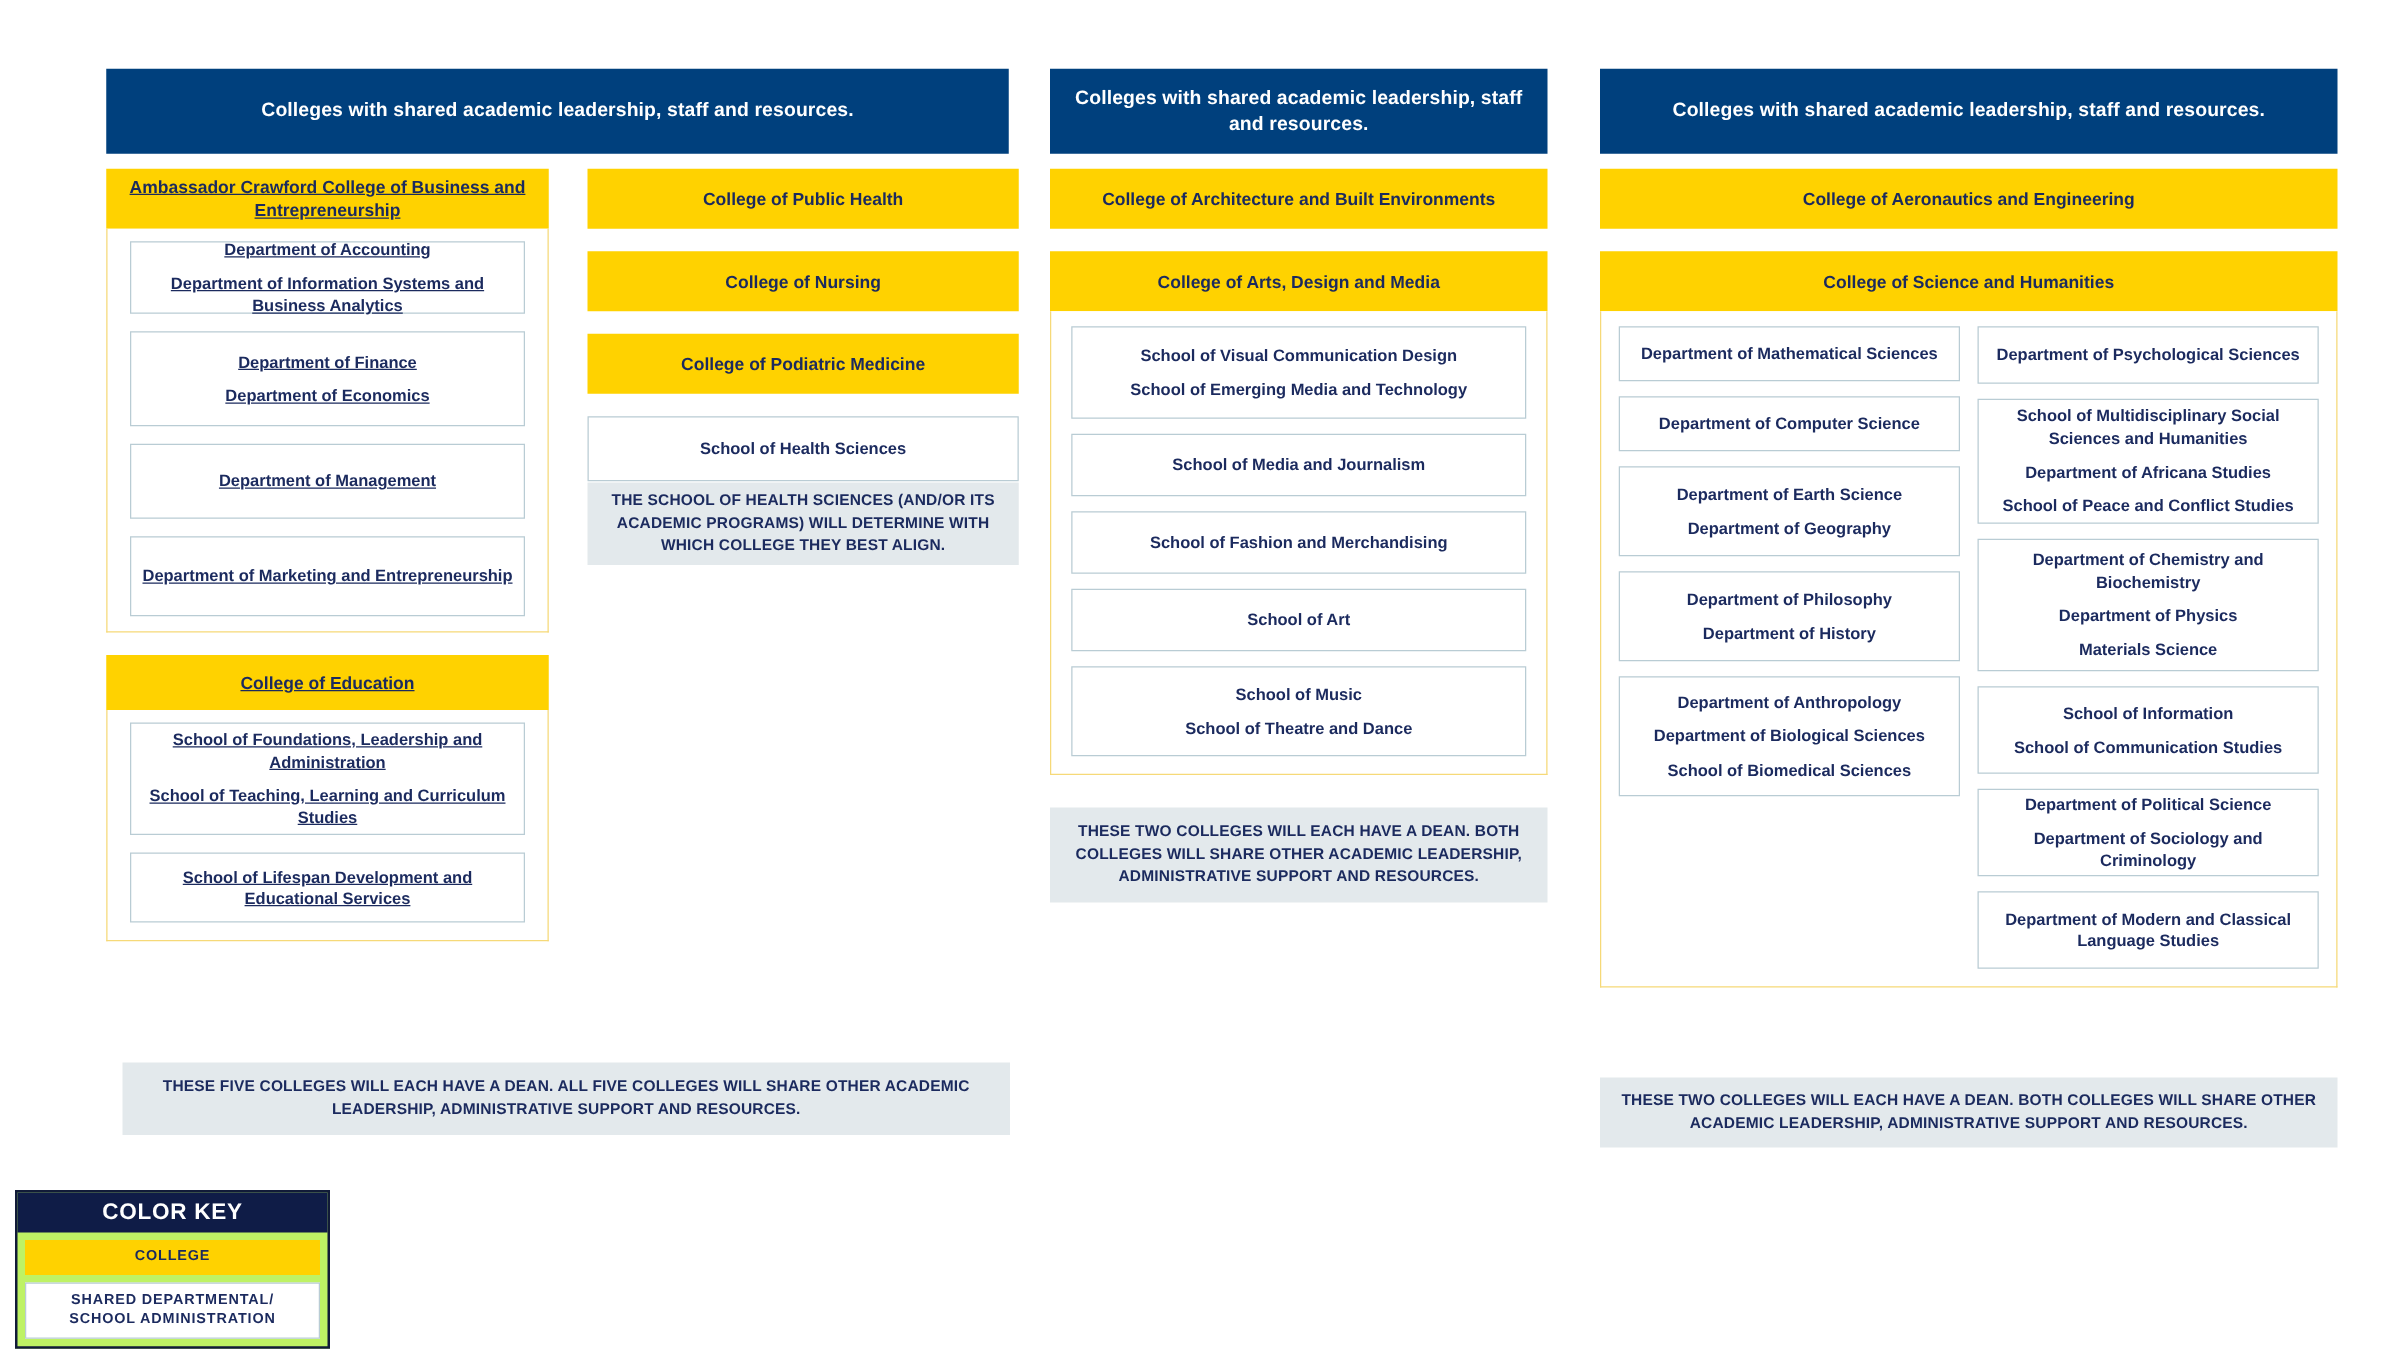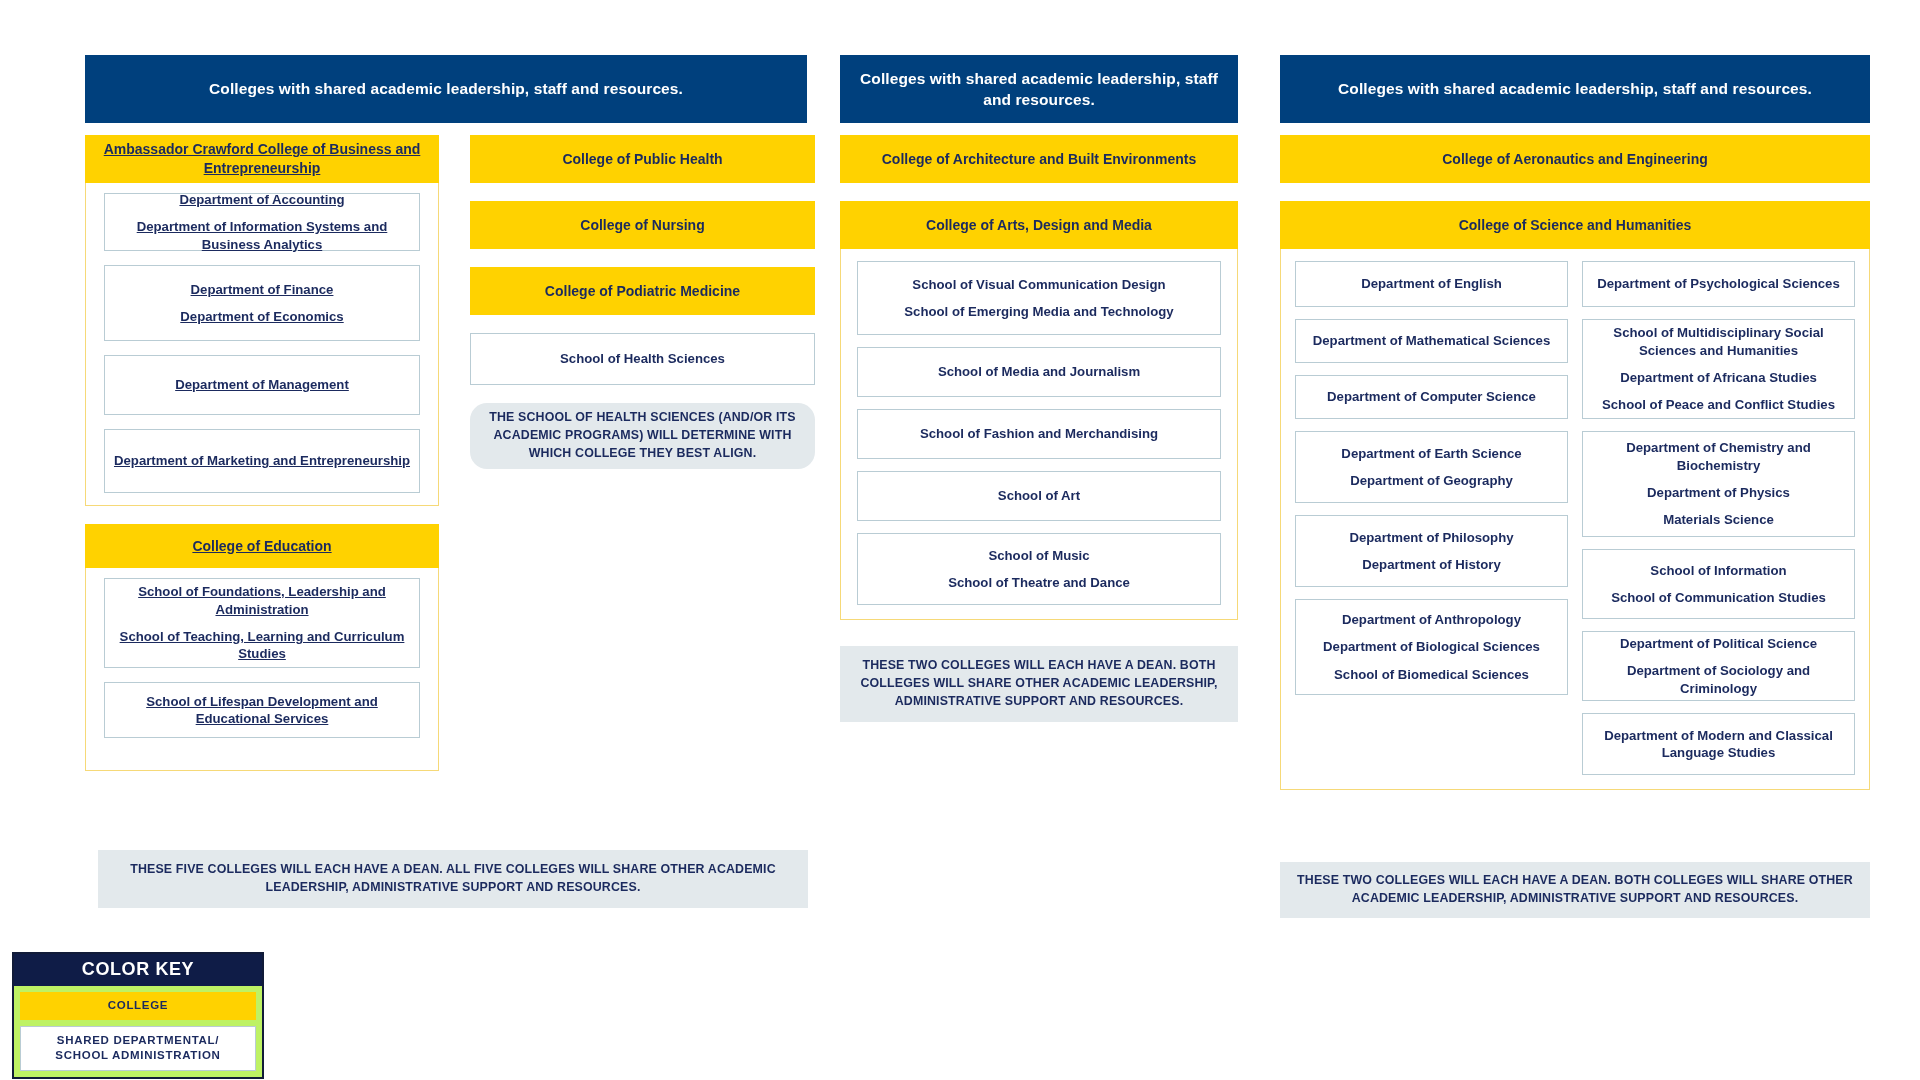--- a/index.html
+++ b/index.html
@@ -118,39 +118,39 @@
         </div>
         <div class="unit-box" style="height:60px;margin-bottom:14px;">
           <span class="ln">Department of Management</span>
         </div>
         <div class="unit-box" style="height:64px;">
           <span class="ln">Department of Marketing and Entrepreneurship</span>
         </div>
       </div>
 
       <div class="yellow-bar" style="height:44px;margin-top:18px;">College of Education</div>
-      <div class="college-wrap" style="padding:10px 18px 32px 18px;">
+      <div class="college-wrap" style="padding:10px 18px 14px 18px;">
         <div class="unit-box" style="height:90px;margin-bottom:14px;">
           <span class="ln">School of Foundations, Leadership and Administration</span>
           <span class="ln">School of Teaching, Learning and Curriculum Studies</span>
         </div>
         <div class="unit-box" style="height:56px;">
           <span class="ln">School of Lifespan Development and Educational Services</span>
         </div>
       </div>
     </div>
 
     <div class="abs" style="left:385px;top:80px;width:345px;">
       <div class="yellow-bar" style="height:48px;">College of Public Health</div>
       <div class="yellow-bar" style="height:48px;margin-top:18px;">College of Nursing</div>
       <div class="yellow-bar" style="height:48px;margin-top:18px;">College of Podiatric Medicine</div>
       <div class="unit-box" style="height:52px;margin-top:18px;">
         <span class="ln">School of Health Sciences</span>
       </div>
-      <div class="note" style="height:66px;margin-top:18px;border-radius:17px;">THE SCHOOL OF HEALTH SCIENCES (AND/OR ITS ACADEMIC PROGRAMS) WILL DETERMINE WITH WHICH COLLEGE THEY BEST ALIGN.</div>
+      <div class="note" style="height:66px;margin-top:1px;">THE SCHOOL OF HEALTH SCIENCES (AND/OR ITS ACADEMIC PROGRAMS) WILL DETERMINE WITH WHICH COLLEGE THEY BEST ALIGN.</div>
     </div>
   </div>
 
   <div class="abs note" style="left:98px;top:850px;width:710px;height:58px;">THESE FIVE COLLEGES WILL EACH HAVE A DEAN. ALL FIVE COLLEGES WILL SHARE OTHER ACADEMIC LEADERSHIP, ADMINISTRATIVE SUPPORT AND RESOURCES.</div>
 
   <div class="abs" style="left:840px;top:55px;width:398px;">
     <div class="navy-header" style="height:68px;">Colleges with shared academic leadership, staff and resources.</div>
     <div class="yellow-bar" style="height:48px;margin-top:12px;">College of Architecture and Built Environments</div>
     <div class="yellow-bar" style="height:48px;margin-top:18px;">College of Arts, Design and Media</div>
     <div class="college-wrap" style="padding:12px 16px 14px 16px;">
@@ -176,23 +176,20 @@
   </div>
 
   <div class="abs" style="left:1280px;top:55px;width:590px;">
     <div class="navy-header" style="height:68px;">Colleges with shared academic leadership, staff and resources.</div>
     <div class="yellow-bar" style="height:48px;margin-top:12px;">College of Aeronautics and Engineering</div>
     <div class="yellow-bar" style="height:48px;margin-top:18px;">College of Science and Humanities</div>
 
     <div class="college-wrap" style="padding:12px 14px 14px 14px;display:flex;gap:14px;align-items:flex-start;">
 
       <div style="flex:1 1 0;">
-        <div class="unit-box" style="height:46px;margin-bottom:12px;">
-          <span class="ln">Department of English</span>
-        </div>
         <div class="unit-box" style="height:44px;margin-bottom:12px;">
           <span class="ln">Department of Mathematical Sciences</span>
         </div>
         <div class="unit-box" style="height:44px;margin-bottom:12px;">
           <span class="ln">Department of Computer Science</span>
         </div>
         <div class="unit-box" style="height:72px;margin-bottom:12px;">
           <span class="ln">Department of Earth Science</span>
           <span class="ln">Department of Geography</span>
         </div>

